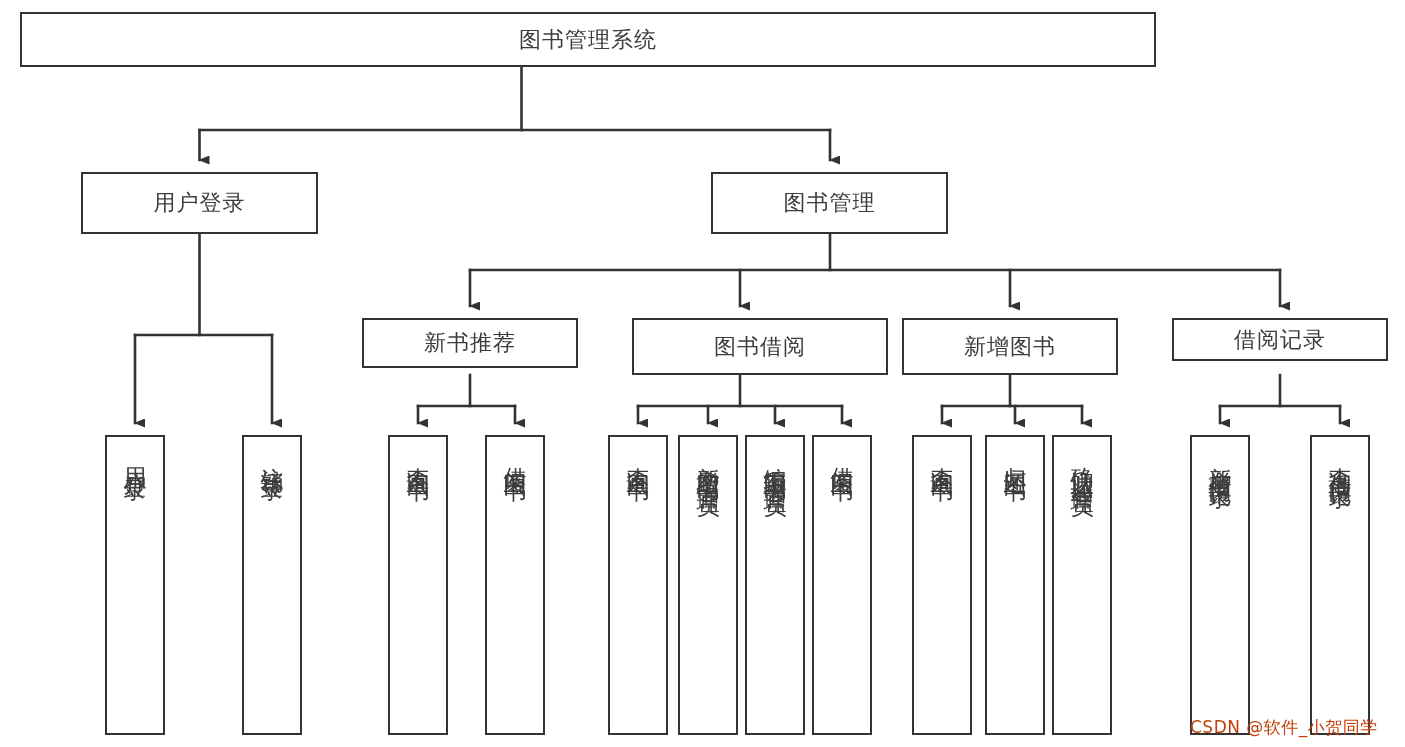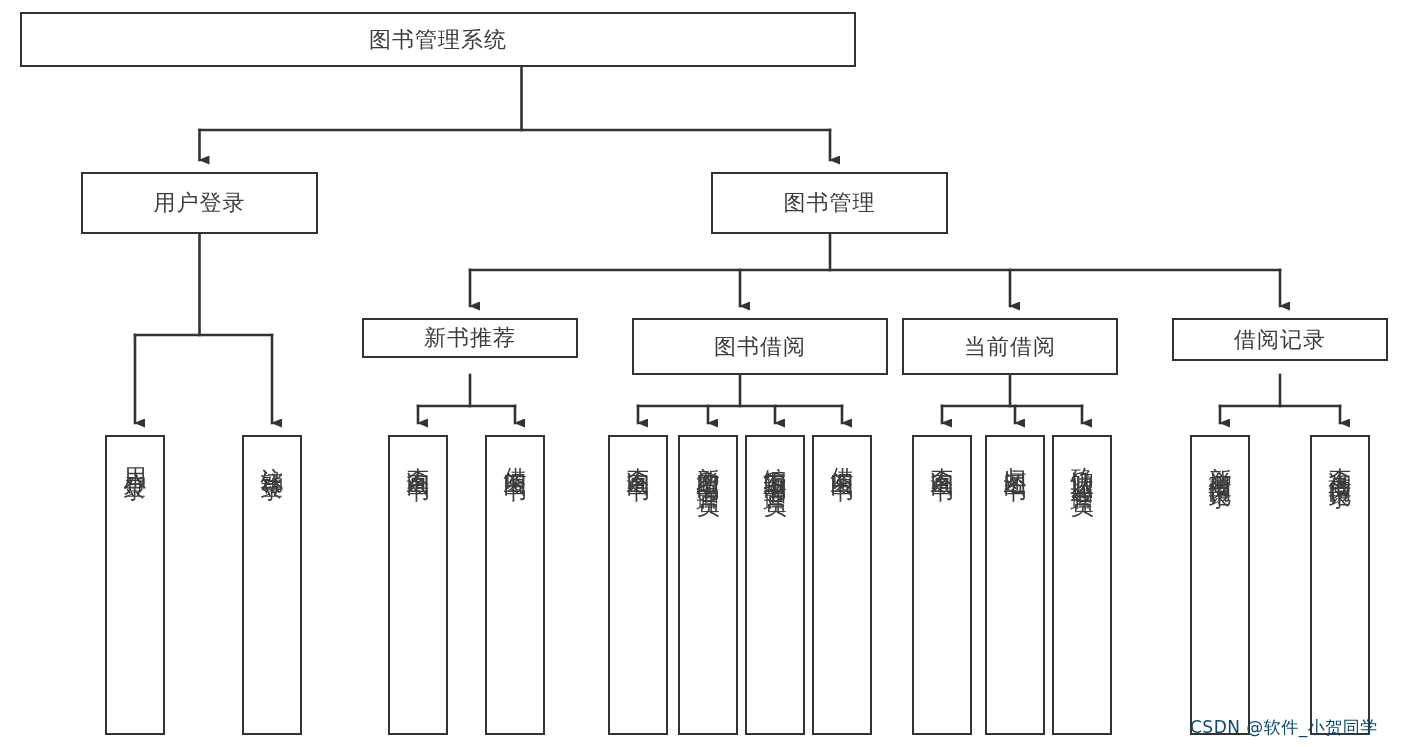--- a/index.html
+++ b/index.html
@@ -48,21 +48,21 @@
   .node.vert .vtext {
     writing-mode: vertical-rl;
     text-orientation: upright;
     line-height: 1.08;
     letter-spacing: 4px;
     white-space: nowrap;
   }
   .watermark {
     position: absolute;
     font-size: 17px;
-    color: #0c4a6e;
+    color: #c2410c;
     white-space: nowrap;
     letter-spacing: 0.5px;
   }
 </style>
 </head>
 <body>
 
 <div id="canvas">
 
   <svg class="edges" viewBox="0 0 1405 747">
@@ -108,39 +108,39 @@
       <path d="M1015,406 L1015,423" marker-end="url(#arrowhead)"></path>
       <path d="M1082,406 L1082,423" marker-end="url(#arrowhead)"></path>
 
       <path d="M1280,375 L1280,406"></path>
       <path d="M1220,406 L1340,406"></path>
       <path d="M1220,406 L1220,423" marker-end="url(#arrowhead)"></path>
       <path d="M1340,406 L1340,423" marker-end="url(#arrowhead)"></path>
     </g>
   </svg>
 
-  <div class="node horiz" id="n-root" style="left:20px; top:12px; width:836px; height:55px;">
+  <div class="node horiz" id="n-root" style="left:20px; top:12px; width:1136px; height:55px;">
     <span>图书管理系统</span>
   </div>
 
   <div class="node horiz" style="left:81px; top:172px; width:237px; height:62px;">
     <span>用户登录</span>
   </div>
   <div class="node horiz" style="left:711px; top:172px; width:237px; height:62px;">
     <span>图书管理</span>
   </div>
 
-  <div class="node horiz" style="left:362px; top:318px; width:216px; height:40px;">
+  <div class="node horiz" style="left:362px; top:318px; width:216px; height:50px;">
     <span>新书推荐</span>
   </div>
   <div class="node horiz" style="left:632px; top:318px; width:256px; height:57px;">
     <span>图书借阅</span>
   </div>
   <div class="node horiz" style="left:902px; top:318px; width:216px; height:57px;">
-    <span>当前借阅</span>
+    <span>新增图书</span>
   </div>
   <div class="node horiz" style="left:1172px; top:318px; width:216px; height:43px;">
     <span>借阅记录</span>
   </div>
 
   <div class="node vert" style="left:105px; top:435px; width:60px; height:300px;">
     <span class="vtext">用户登录</span>
   </div>
   <div class="node vert" style="left:242px; top:435px; width:60px; height:300px;">
     <span class="vtext">注销登录</span>

